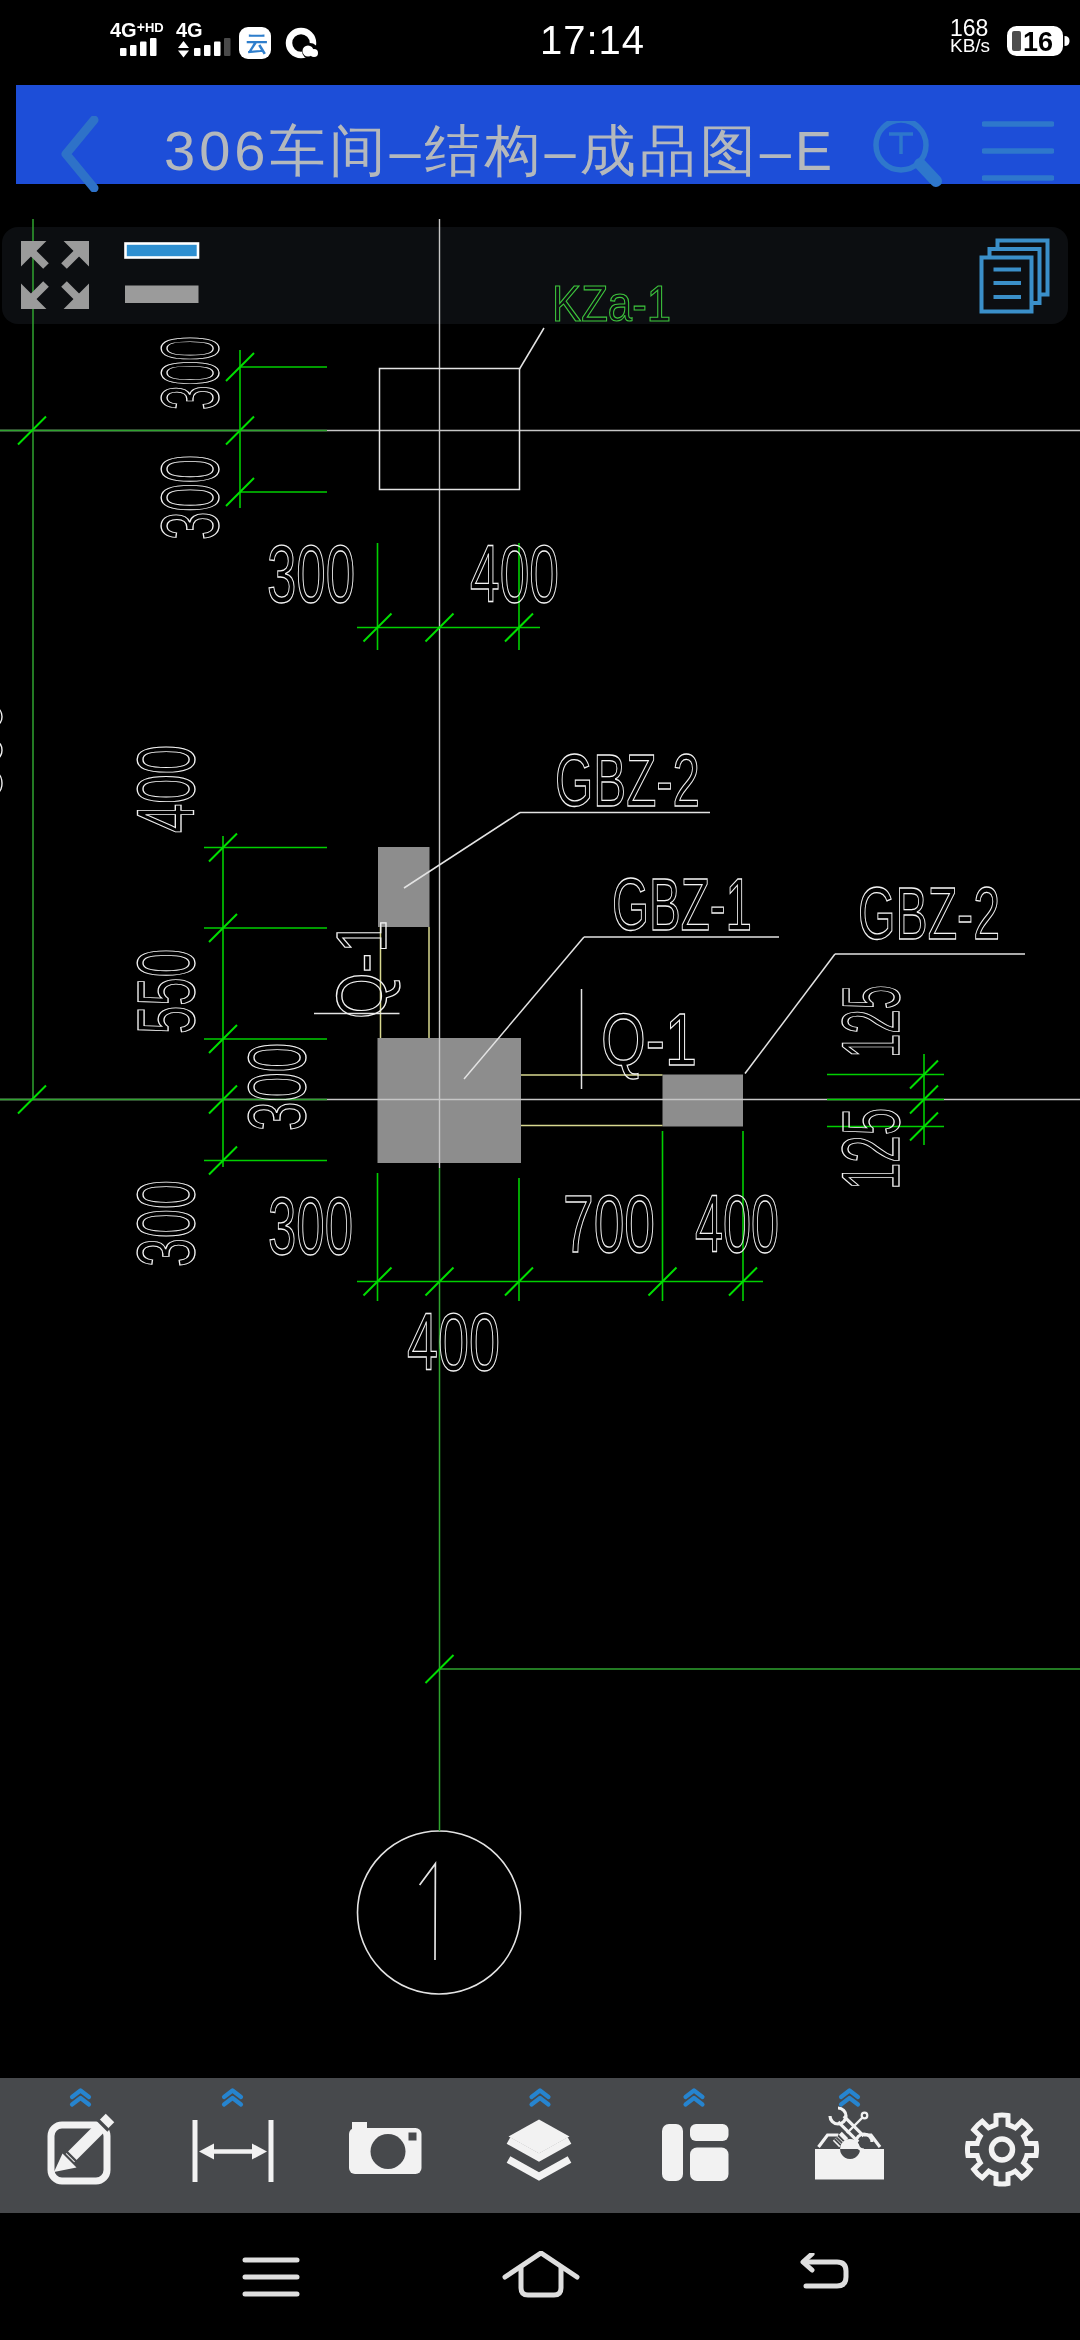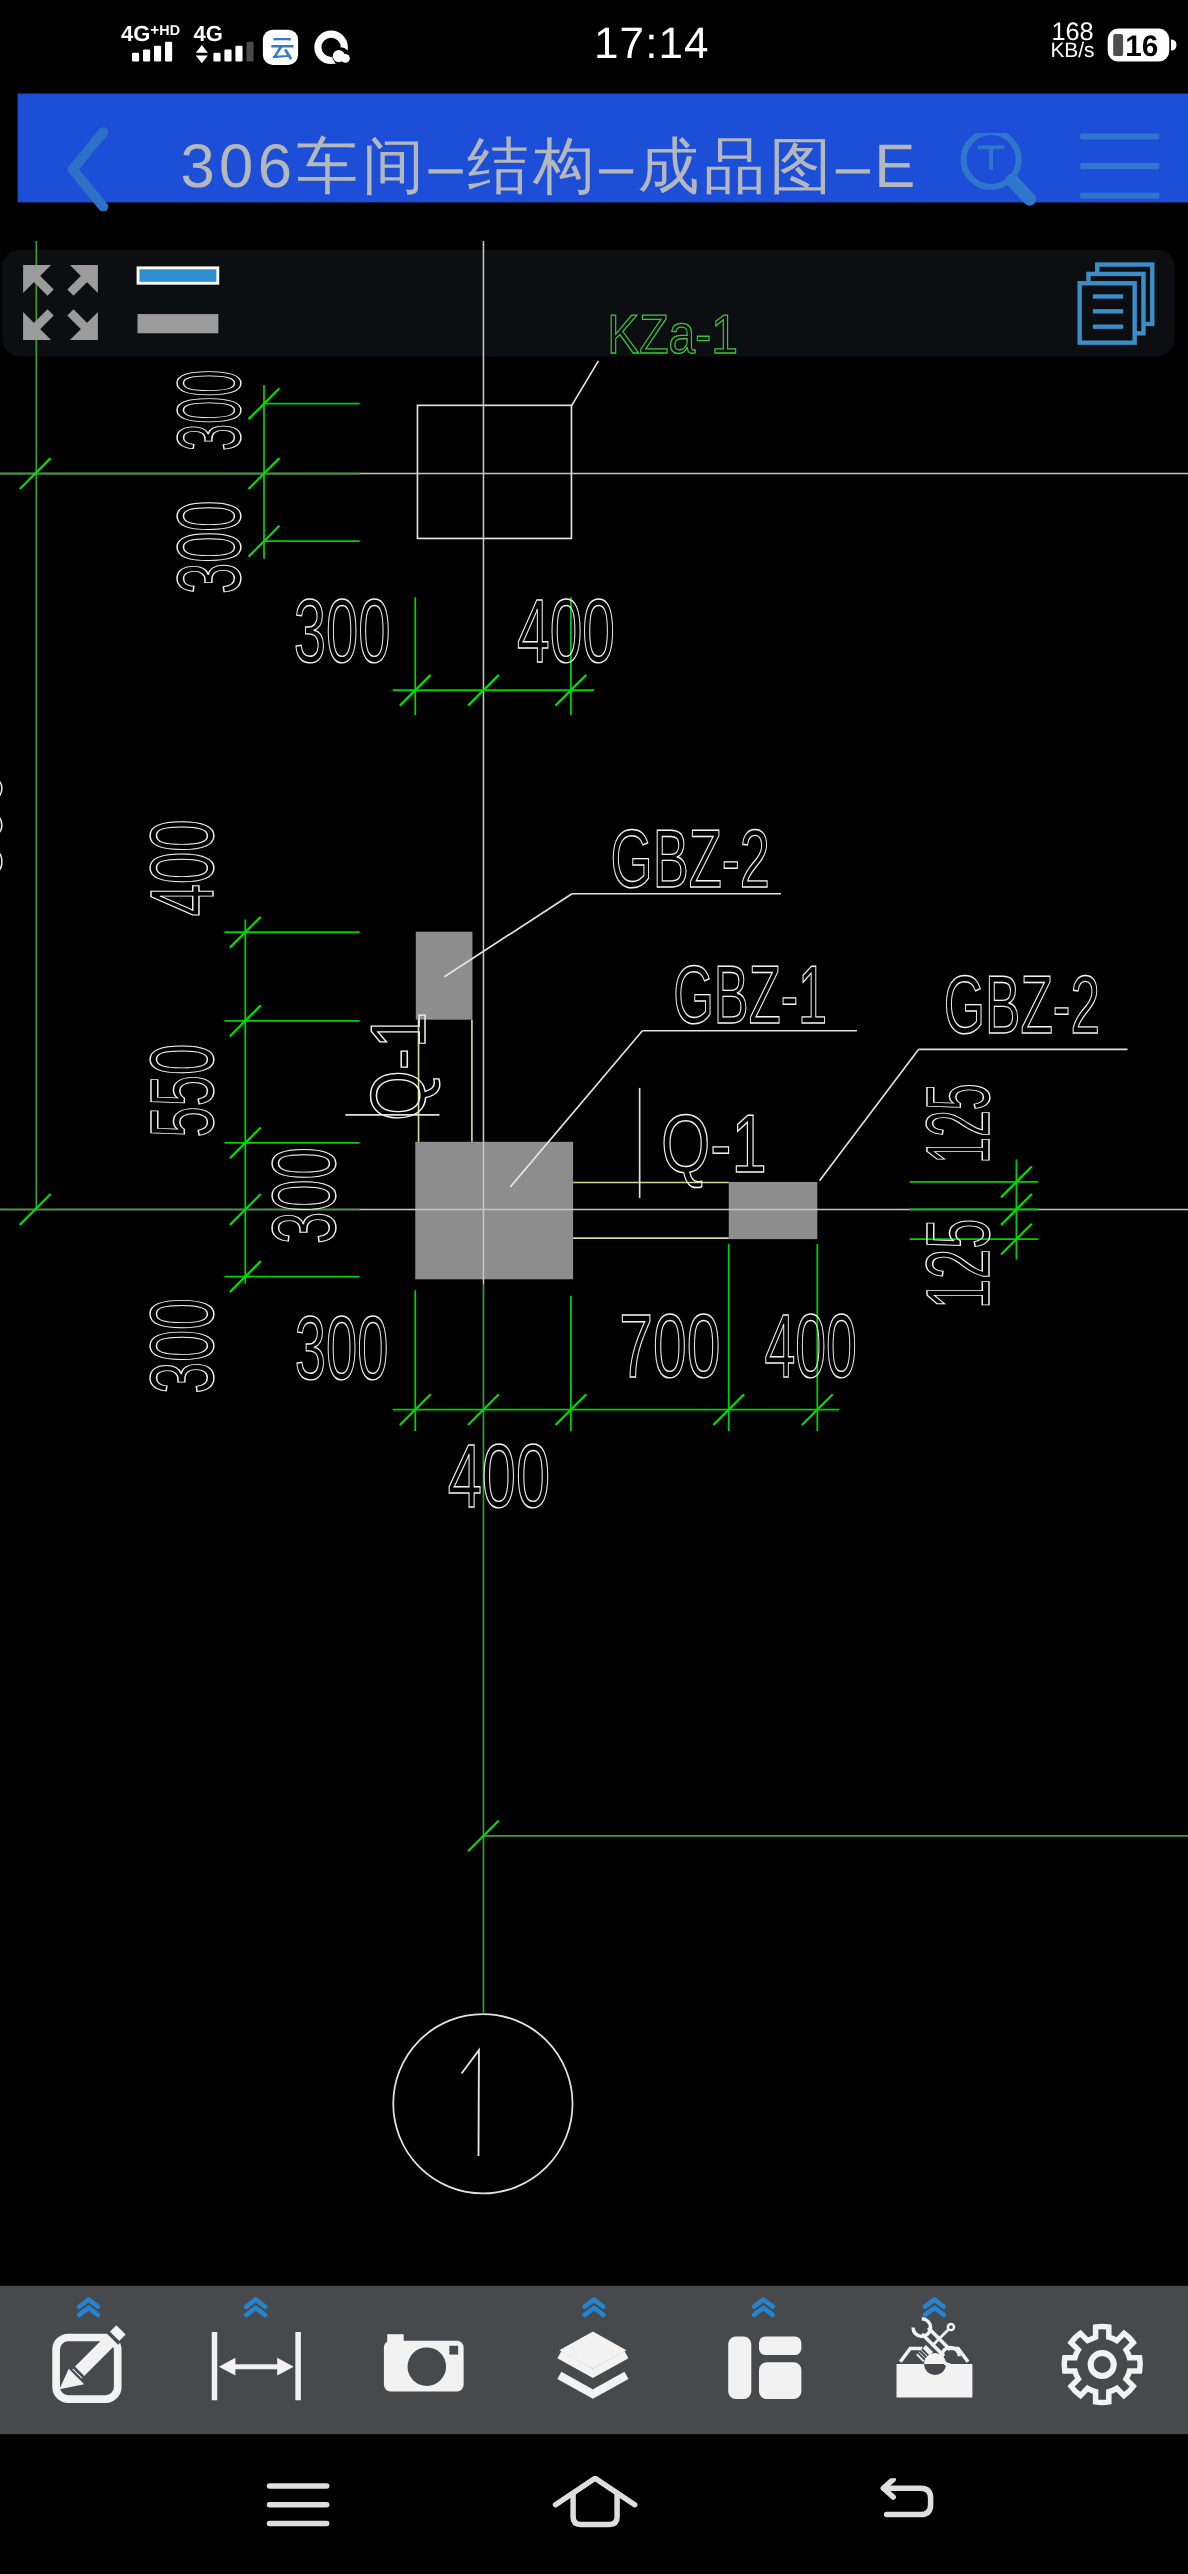--- a/index.html
+++ b/index.html
@@ -1,21 +1,21 @@
 <!DOCTYPE html>
 <html><head>
 <meta charset="utf-8">
 <style>
   html,body{margin:0;padding:0;background:#000;}
   body{width:1080px;height:2340px;position:relative;overflow:hidden;font-family:"Liberation Sans",sans-serif;}
   .abs{position:absolute;}
   
   #status{position:absolute;left:0;top:0;width:1080px;height:85px;background:#000;color:#fff;margin-left:48px;}
   #time{position:absolute;left:492px;top:18px;width:200px;font-size:40px;color:#fff;letter-spacing:1px;}
-  #netspeed{position:absolute;left:902px;top:20px;width:50px;text-align:center;color:#fff;font-size:22px;line-height:16px;}
+  #netspeed{position:absolute;left:902px;top:20px;width:50px;color:#fff;font-size:22px;line-height:16px;}
   #netspeed .a{font-size:23px;} #netspeed .b{font-size:19px;}
   
   #titlebar{position:absolute;left:16px;top:85px;width:1080px;height:99px;background:#1d4ed8;}
   #title{position:absolute;left:148px;top:29px;font-size:56px;color:#b4b8bc;letter-spacing:4px;}
   
   #toolbar{position:absolute;left:0;top:2078px;width:1080px;height:135px;background:#47494c;}
   
   #nav{position:absolute;left:0;top:2213px;width:1080px;height:127px;background:#000;}
 </style>
 </head>

